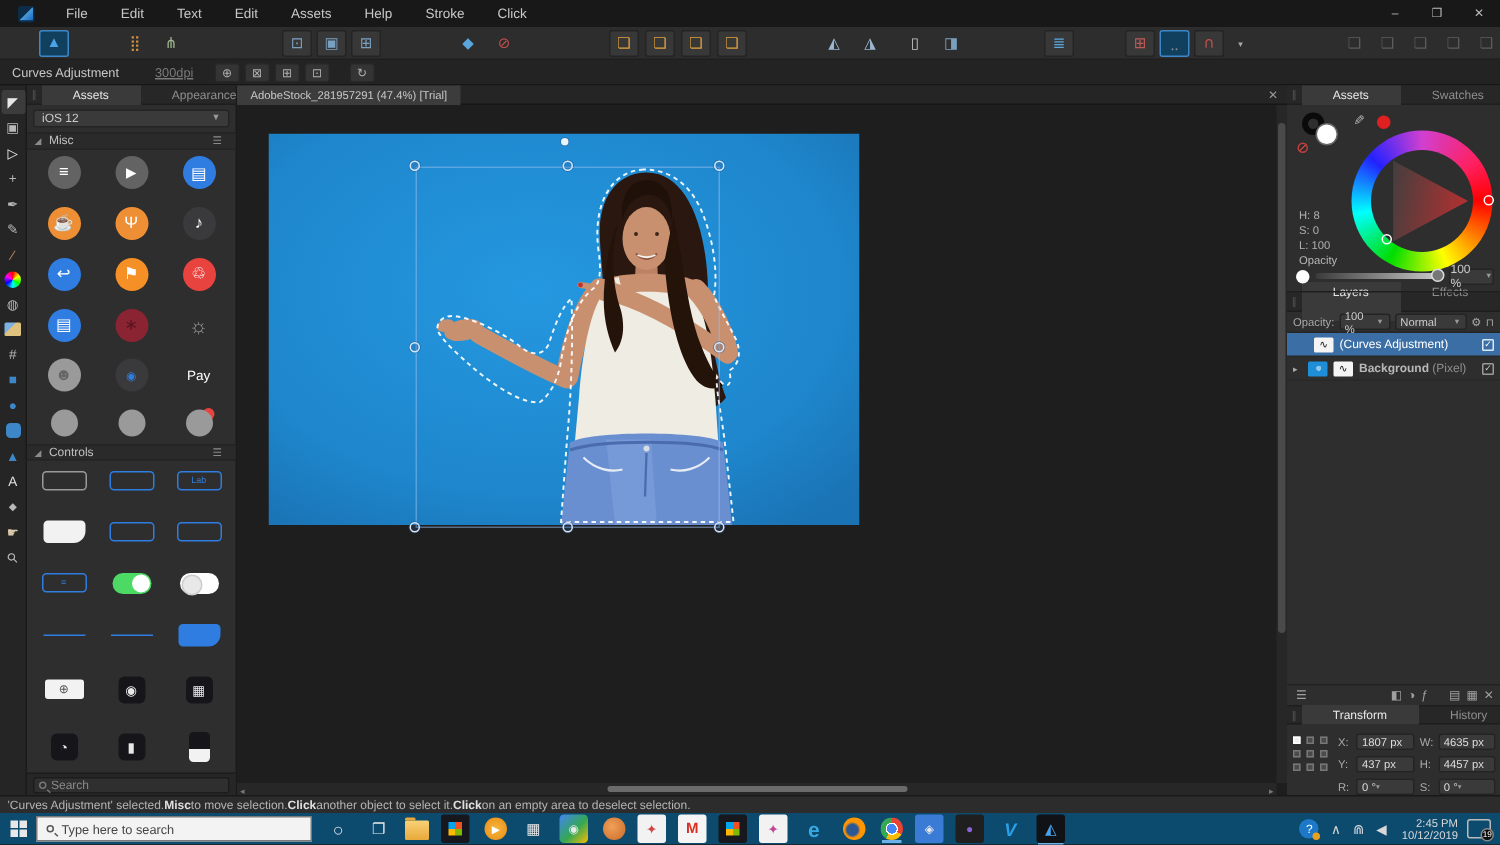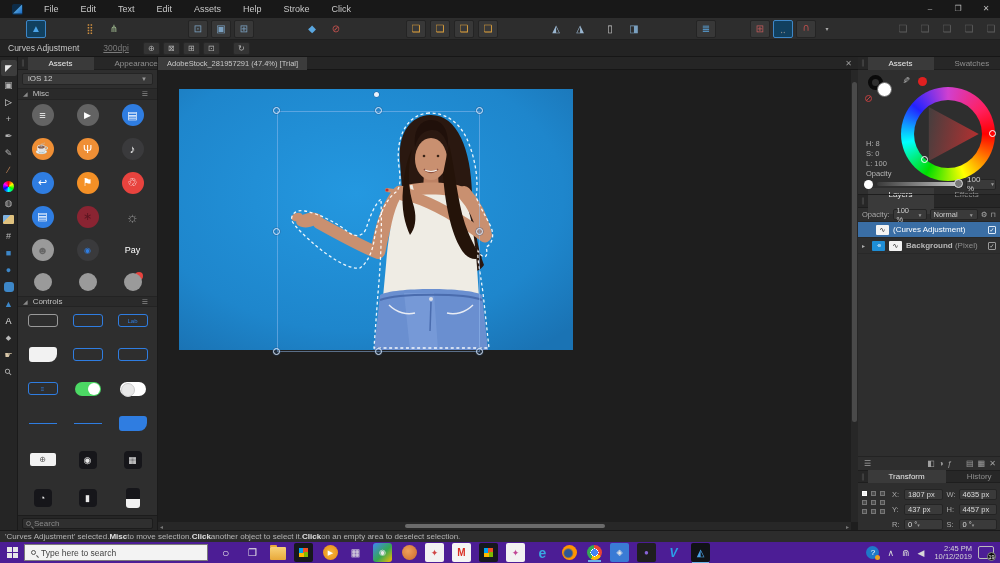--- a/index.html
+++ b/index.html
@@ -136,21 +136,21 @@
   .fields { flex:1; display:grid; grid-template-columns:1fr 1fr; gap:4px 4px; }
   .field { display:flex; align-items:center; gap:3px; }
   .field label { width:9px; color:#aaa; font-size:7.5px; }
   .fval { flex:1; height:11px; background:#3a3a3a; border:1px solid #242424; border-radius:2px; color:#ddd; font-size:7.5px; display:flex; align-items:center; padding:0 3px; justify-content:flex-start; }
 
   
   .statusbar { height:12px; background:#2c2c2c; border-top:1px solid #191919; color:#b4b4b4; font-size:8px; display:flex; align-items:center; padding-left:5px; }
   .sb-b { font-weight:bold; color:#e0e0e0; }
 
   
-  .taskbar { height:21px; background:#4c1d95; display:flex; align-items:center; }
+  .taskbar { height:21px; background:#0c4a6e; display:flex; align-items:center; }
   .startbtn { width:24px; height:21px; display:flex; align-items:center; justify-content:center; }
   .winlogo { display:grid; grid-template-columns:5px 5px; grid-auto-rows:5px; gap:1px; }
   .winlogo i { background:#e8e8e8; }
   .tsearch { width:184px; height:17px; background:#f3f3f3; border:1px solid #7a7a7a; display:flex; align-items:center; gap:5px; padding:0 6px; color:#444; font-size:8.5px; }
   .tsearch .mag { border-color:#555; }
   .tsearch .mag::after { background:#555; }
   .tki { width:19px; height:19px; margin-left:8px; display:flex; align-items:center; justify-content:center; font-size:10px; color:#e8e8e8; position:relative; flex:none; }
   .tki-round { border-radius:50%; width:15px; height:15px; margin-left:10px; }
   .tki-folder { background:linear-gradient(#f8d178,#e8a93a); width:16px; height:13px; border-radius:1px; margin-top:2px; }
   .tki-folder::before { content:''; position:absolute; top:-2px; left:0; width:7px; height:2px; background:#e8a93a; border-radius:1px 1px 0 0; }

